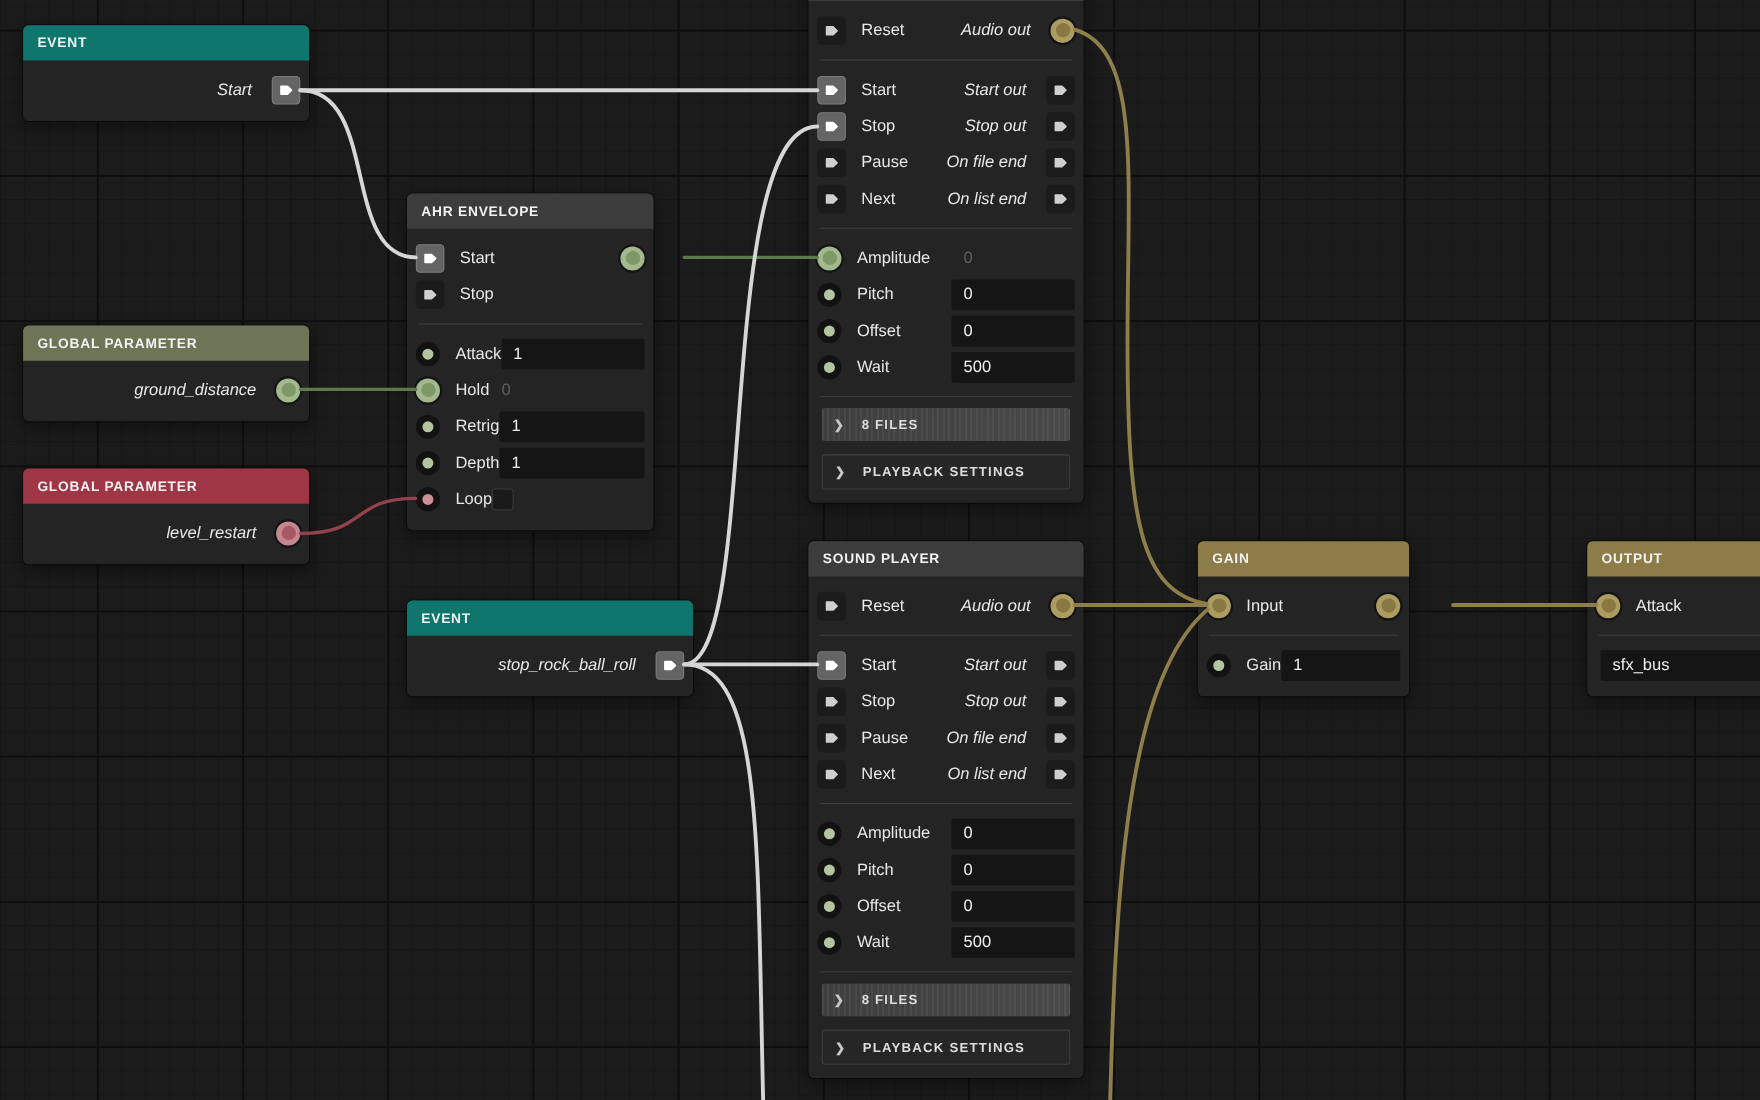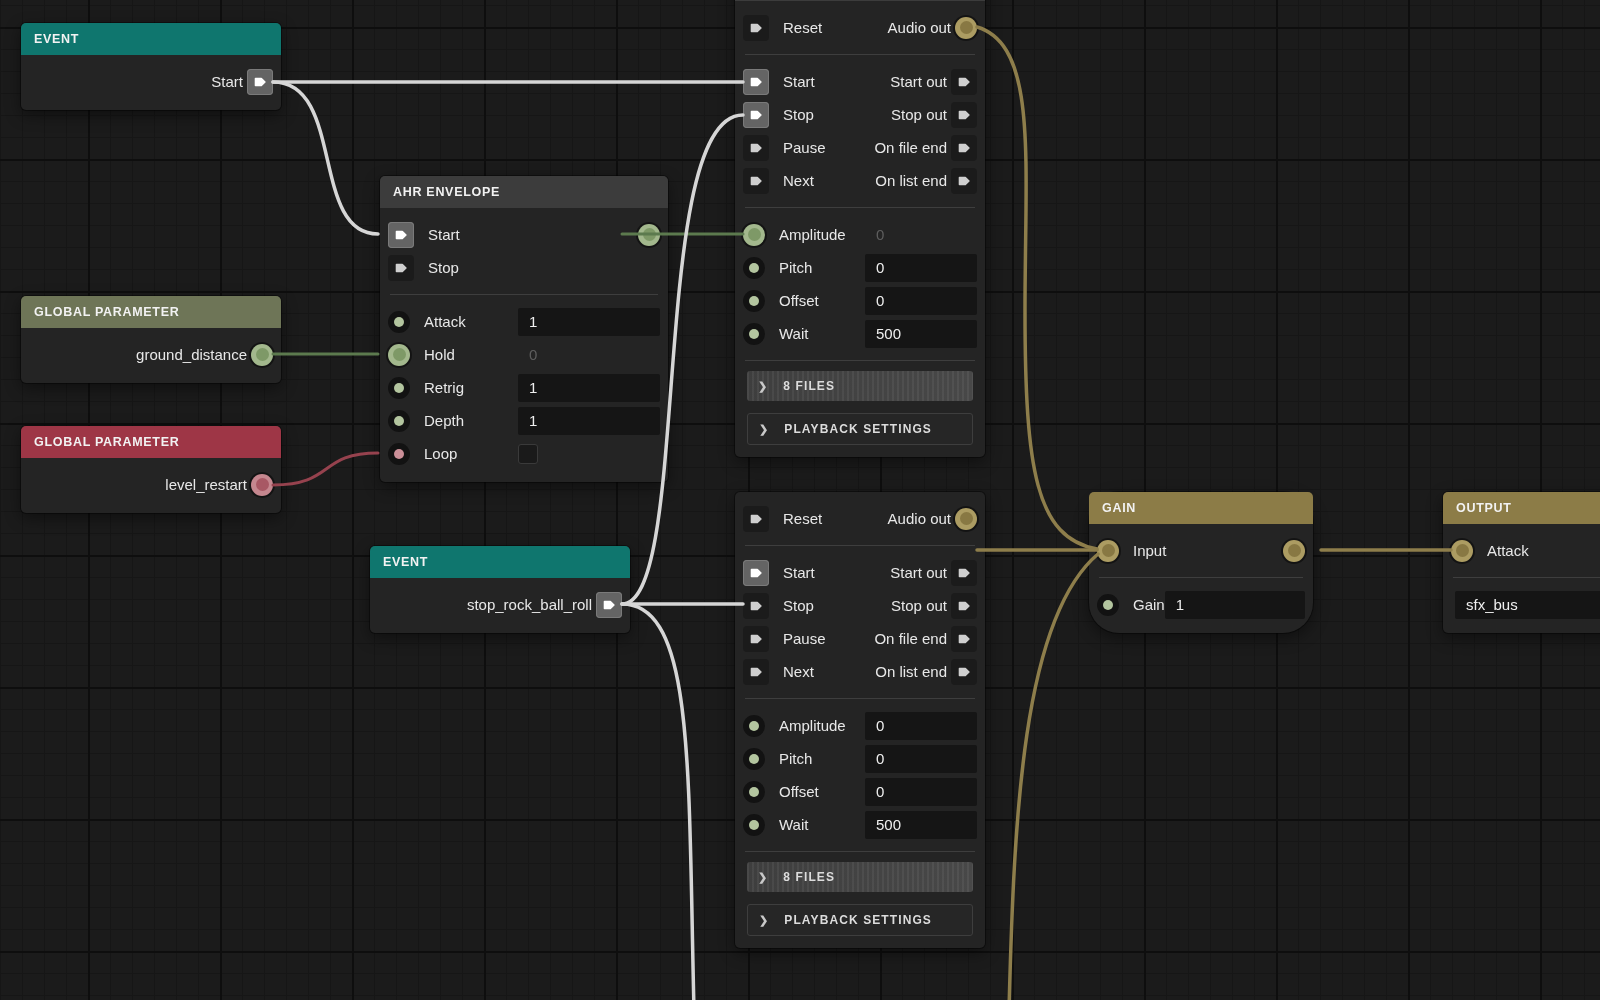--- a/index.html
+++ b/index.html
@@ -19,21 +19,21 @@
        border-radius:5px 5px 0 0;font-weight:bold;font-size:12.5px;
        letter-spacing:.7px;color:#f2f2f2;}
   .hdr.grey{background:#0f766e}.hdr.dark{background:#3c3c3c}
   .hdr.green{background:#6e7557}.hdr.red{background:#9e3646}.hdr.gold{background:#8c7c47}
   .nbody{padding:10px 0 12px;}
   .row{height:33px;display:flex;align-items:center;padding:0 8px;
        font-size:15px;color:#e8e8e8;}
   .divider{border-top:1px solid #3e3e3e;margin:10px 10px;}
   .lbl-l{margin-left:14px;white-space:nowrap;text-align:center;}
   .rwrap{margin-left:auto;display:flex;align-items:center;}
-  .lbl-r{margin-right:4px;white-space:nowrap;}
+  .lbl-r{margin-right:18px;white-space:nowrap;font-style:italic;}
   .tag{width:26px;height:26px;border-radius:4px;background:#1b1b1b;
        display:flex;align-items:center;justify-content:center;flex:none;}
   .tag.connected{background:#646464;box-shadow:0 0 0 1px #7a7a7a inset;}
   .cport{width:22px;height:22px;border-radius:50%;background:#121212;
          display:flex;align-items:center;justify-content:center;flex:none;}
   .cport .dot{width:10px;height:10px;border-radius:50%;}
   .cport.green .dot{background:#b3c59f}
   .cport.red .dot{background:#cb8f98}
   .cport.gold .dot{background:#ac9c62}
   .cport.connected{box-shadow:0 0 0 2px rgba(0,0,0,.45);}
@@ -104,21 +104,21 @@
         <div class="row">
           <div class="rwrap">
             <span class="lbl-r">level_restart</span>
             <div class="cport red connected">
               <span class="dot"></span>
             </div>
           </div>
         </div>
       </div>
     </div>
-    <div class="node" style="left: 380px; top: 176px; width: 288px;">
+    <div class="node" style="left: 370px; top: 176px; width: 224px;">
       <div class="hdr dark">
         <span>AHR ENVELOPE</span>
       </div>
       <div class="nbody">
         <div class="row">
           <div class="tag connected">
             <svg width="14" height="14" viewBox="0 0 14 14">
               <path d="M2.5 3.5 h5.8 l3.6 3.5 -3.6 3.5 h-5.8 z" fill="#ffffff" stroke="#ffffff" stroke-width="1.6" stroke-linejoin="round"></path>
             </svg>
           </div>
@@ -326,20 +326,23 @@
           <span class="chev">❯</span>
           <span>8 FILES</span>
         </div>
         <div class="bar plain" style="margin-top: 12px;">
           <span class="chev">❯</span>
           <span>PLAYBACK SETTINGS</span>
         </div>
       </div>
     </div>
     <div class="node" style="left: 735px; top: 492px; width: 250px;">
+      <div class="hdr dark">
+        <span>SOUND PLAYER</span>
+      </div>
       <div class="nbody">
         <div class="row">
           <div class="tag">
             <svg width="14" height="14" viewBox="0 0 14 14">
               <path d="M2.5 3.5 h5.8 l3.6 3.5 -3.6 3.5 h-5.8 z" fill="#cfcfcf" stroke="#cfcfcf" stroke-width="1.6" stroke-linejoin="round"></path>
             </svg>
           </div>
           <span class="lbl-l">Reset</span>
           <div class="rwrap">
             <span class="lbl-r">Audio out</span>
@@ -454,21 +457,21 @@
         <div class="bar textured">
           <span class="chev">❯</span>
           <span>8 FILES</span>
         </div>
         <div class="bar plain" style="margin-top: 12px;">
           <span class="chev">❯</span>
           <span>PLAYBACK SETTINGS</span>
         </div>
       </div>
     </div>
-    <div class="node" style="left: 1089px; top: 492px; width: 224px; border-radius: 30px;">
+    <div class="node" style="left: 1089px; top: 492px; width: 192px;">
       <div class="hdr gold">
         <span>GAIN</span>
       </div>
       <div class="nbody">
         <div class="row">
           <div class="cport gold connected">
             <span class="dot"></span>
           </div>
           <span class="lbl-l">Input</span>
           <div class="rwrap">

